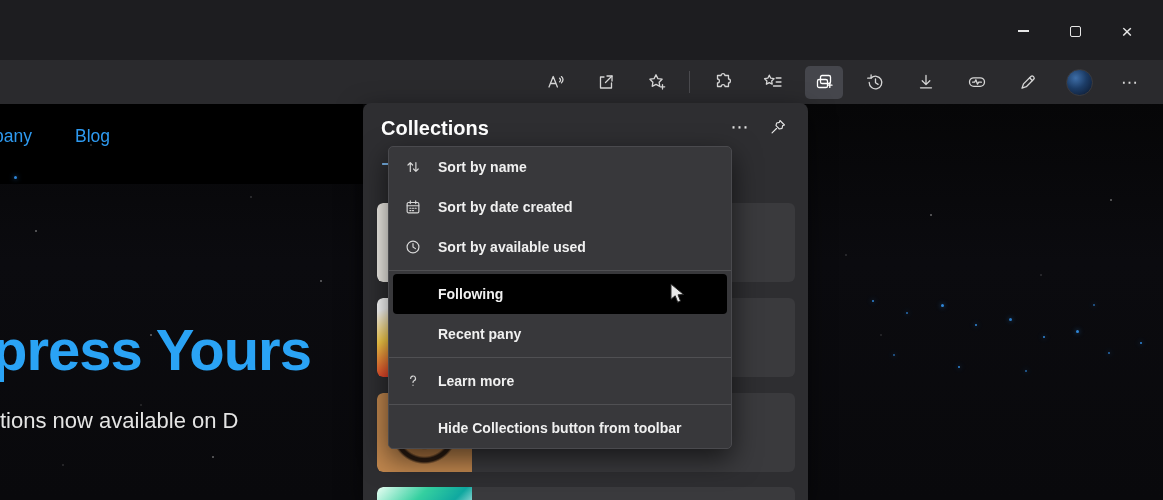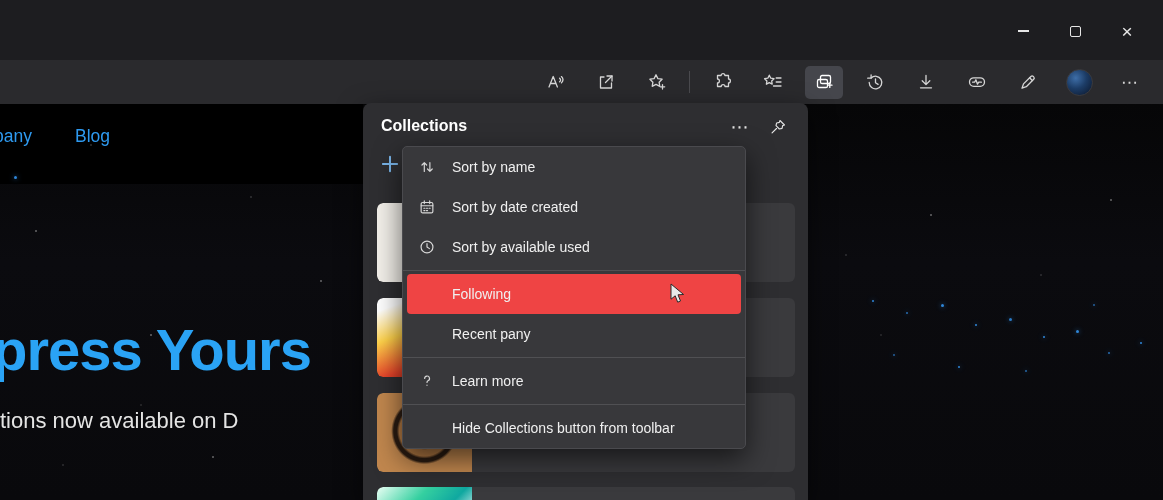--- a/index.html
+++ b/index.html
@@ -40,48 +40,48 @@
                   letter-spacing:-1px; white-space:nowrap; }
   .hero-sub { position:absolute; left:0px; top:304px; color:#e4e4e4; font-size:22px; white-space:nowrap; }
 
   .speck { position:absolute; width:2px; height:2px; border-radius:50%; background:rgba(255,255,255,.38); }
   .bdot  { position:absolute; border-radius:50%; background:#2f86d8; box-shadow:0 0 5px rgba(47,134,216,.8); }
 
   
   .panel { position:absolute; left:363px; top:103px; width:445px; height:397px;
            background:#2e2e31; border-radius:8px 8px 0 0; box-shadow:0 8px 26px rgba(0,0,0,.55); overflow:hidden; }
   .panel-header { position:relative; height:48px; }
-  .panel-title { position:absolute; left:18px; top:14px; color:#ffffff; font-size:16px; font-weight:700; }
+  .panel-title { position:absolute; left:18px; top:14px; color:#ffffff; font-size:20px; font-weight:700; }
   .panel-actions { position:absolute; right:16px; top:10px; display:flex; gap:10px; }
   .icon-btn { width:28px; height:28px; display:flex; align-items:center; justify-content:center;
               color:#e2e2e2; border-radius:4px; }
   .icon-btn svg { stroke:currentColor; fill:none; stroke-width:1.3; stroke-linecap:round; stroke-linejoin:round; }
   .panel-more { font-size:18px; letter-spacing:1px; color:#e2e2e2; }
   .add-btn { position:absolute; left:14px; top:48px; width:26px; height:26px; display:flex;
              align-items:center; justify-content:center; color:#79b4e8; }
   .add-btn svg { stroke:currentColor; fill:none; stroke-width:1.8; stroke-linecap:round; }
 
   .card { position:absolute; left:14px; width:418px; height:79px; background:#3a3a3d; border-radius:6px;
           overflow:hidden; }
   .card .thumb { position:absolute; left:0; top:0; width:95px; height:79px; border-radius:6px 0 0 6px; }
   .thumb-1 { background:radial-gradient(circle at 78% 48%, #d8331a 0 38%, #ff6a22 52%, #f3f0ea 58%); }
   .thumb-2 { background:linear-gradient(160deg,#ffffff 12%, #ffd24a 40%, #e8442a 72%, #7e1a10 100%); }
   .thumb-3 { background:radial-gradient(circle at 50% 48%, #241812 0 26%, #b57b44 30% 40%, #2b1c12 44% 49%, #c1874e 53%); }
   .thumb-4 { background:linear-gradient(135deg,#eafff4 0%, #35d0a0 30%, #0fa8a0 52%, #ffffff 74%, #ff9f43 100%); }
 
   
-  .menu { position:absolute; left:402px; top:146px; width:344px; background:#38383b;
+  .menu { position:absolute; left:388px; top:146px; width:344px; background:#38383b;
           border:1px solid #4a4a4e; border-radius:5px; box-shadow:0 10px 28px rgba(0,0,0,.6);
-          padding:0; z-index:5; }
+          padding:0; z-index:5;font-weight:bold; }
   .menu-item { height:40px; display:flex; align-items:center; padding:0 14px; color:#f0f0f0; font-size:14px;
                cursor:default; }
   .menu-item .mi-icon { width:20px; height:20px; margin-right:15px; flex:0 0 20px; display:flex;
                         align-items:center; justify-content:center; color:#d8d8d8; }
   .menu-item .mi-icon svg { stroke:currentColor; fill:none; stroke-width:1.3; stroke-linecap:round; stroke-linejoin:round; }
-  .menu-item.highlight { background:#ef4444; border-radius:4px; margin:0 4px; padding:0 10px; }
+  .menu-item.highlight { background:#000000; border-radius:4px; margin:0 4px; padding:0 10px; }
   .menu-sep { height:1px; background:#505053; margin:3px 0; }
 
   .cursor { position:absolute; left:670px; top:283px; z-index:9; }
 </style>
 </head>
 <body>
 
 <div class="screen">
 
   <div class="titlebar">

